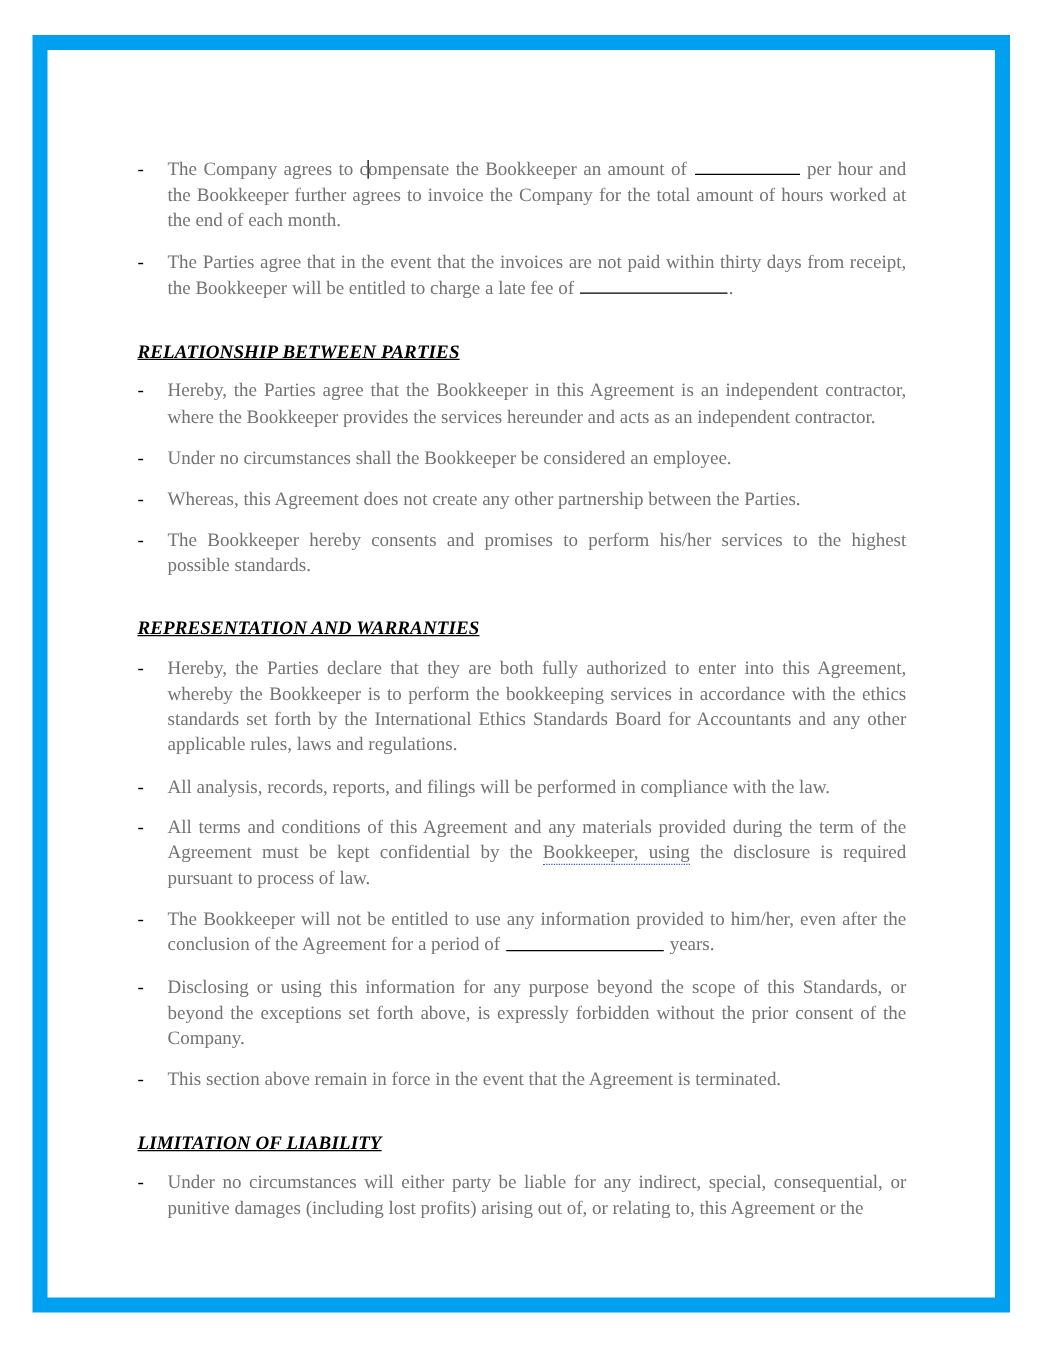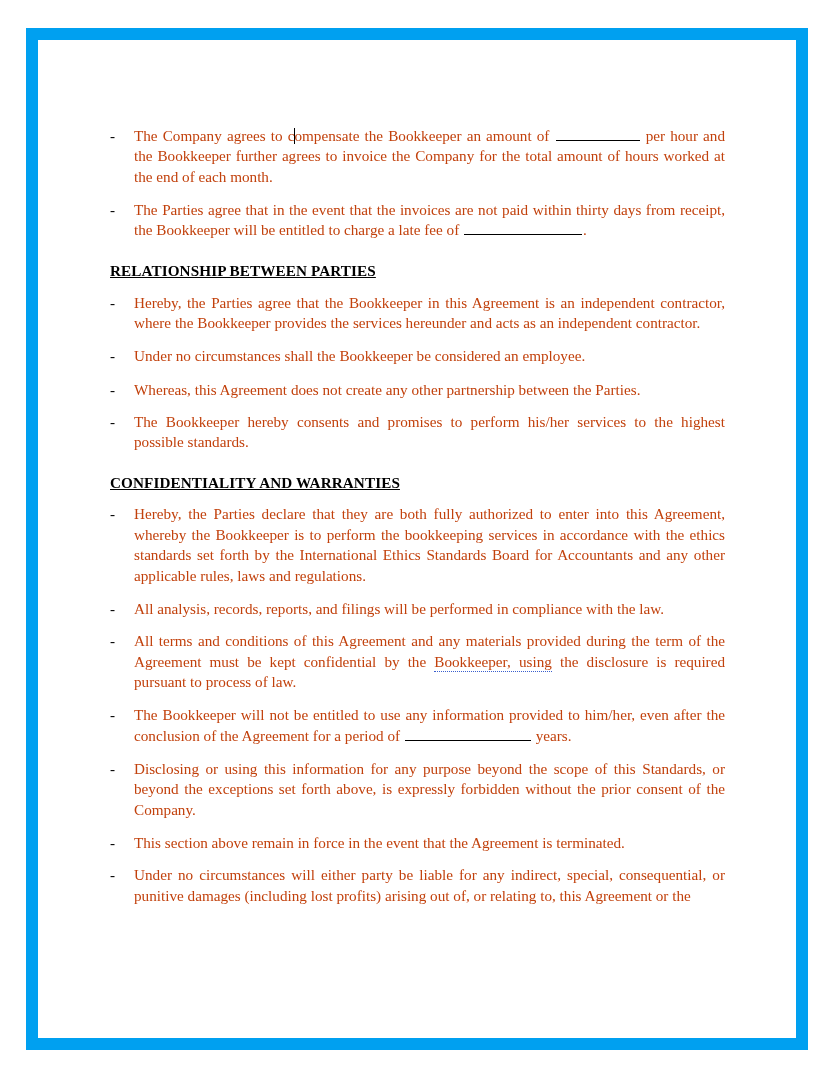--- a/index.html
+++ b/index.html
@@ -46,22 +46,23 @@
     font-weight: bold;
     text-decoration: underline;
     letter-spacing: 0.1px;
     color: #000000;
     margin: 0;
     padding: 0;
     line-height: 1.30;
   }
 
   .heading-block {
-    margin-top: 20px;
+    margin-top: 30px;
     margin-bottom: 2px;
+    font-style: italic;
   }
 
   .bullet-item {
     display: flex;
     align-items: flex-start;
     margin-top: 13px;
   }
 
   .bullet-item.tight {
     margin-top: 12px;
@@ -73,21 +74,21 @@
     font-size: 15.2px;
     line-height: 1.34;
     color: #000000;
     padding-top: 0px;
   }
 
   .bullet-text {
     flex: 1 1 auto;
     font-size: 15.2px;
     line-height: 1.34;
-    color: #c2410c;
+    color: #737373;
     text-align: justify;
     text-justify: inter-word;
     hyphens: none;
   }
 
   
   .blank-line {
     display: inline-block;
     border-bottom: 1.2px solid #000000;
     vertical-align: baseline;
@@ -138,21 +139,21 @@
         <span class="bullet-text">Under no circumstances shall the Bookkeeper be considered an employee.</span>
       </div>
       <div class="bullet-item">
         <span class="bullet-dash">-</span>
         <span class="bullet-text">Whereas, this Agreement does not create any other partnership between the Parties.</span>
       </div>
       <div class="bullet-item tight">
         <span class="bullet-dash">-</span>
         <span class="bullet-text">The Bookkeeper hereby consents and promises to perform his/her services to the highest possible standards.</span>
       </div>
-      <div class="section-heading heading-block">CONFIDENTIALITY AND WARRANTIES</div>
+      <div class="section-heading heading-block">REPRESENTATION AND WARRANTIES</div>
       <div class="bullet-item tight">
         <span class="bullet-dash">-</span>
         <span class="bullet-text">Hereby, the Parties declare that they are both fully authorized to enter into this Agreement, whereby the Bookkeeper is to perform the bookkeeping services in accordance with the ethics standards set forth by the International Ethics Standards Board for Accountants and any other applicable rules, laws and regulations.</span>
       </div>
       <div class="bullet-item">
         <span class="bullet-dash">-</span>
         <span class="bullet-text">All analysis, records, reports, and filings will be performed in compliance with the law.</span>
       </div>
       <div class="bullet-item tight">
         <span class="bullet-dash">-</span>
@@ -163,18 +164,19 @@
         <span class="bullet-text"><span>The Bookkeeper will not be entitled to use any information provided to him/her, even after the conclusion of the Agreement for a period of </span><span class="blank-line blank-long"></span><span> years.</span></span>
       </div>
       <div class="bullet-item">
         <span class="bullet-dash">-</span>
         <span class="bullet-text">Disclosing or using this information for any purpose beyond the scope of this Standards, or beyond the exceptions set forth above, is expressly forbidden without the prior consent of the Company.</span>
       </div>
       <div class="bullet-item">
         <span class="bullet-dash">-</span>
         <span class="bullet-text">This section above remain in force in the event that the Agreement is terminated.</span>
       </div>
+      <div class="section-heading heading-block">LIMITATION OF LIABILITY</div>
       <div class="bullet-item tight">
         <span class="bullet-dash">-</span>
         <span class="bullet-text">Under no circumstances will either party be liable for any indirect, special, consequential, or punitive damages (including lost profits) arising out of, or relating to, this Agreement or the</span>
       </div>
     </div>
 </div>
 
 </body></html>

